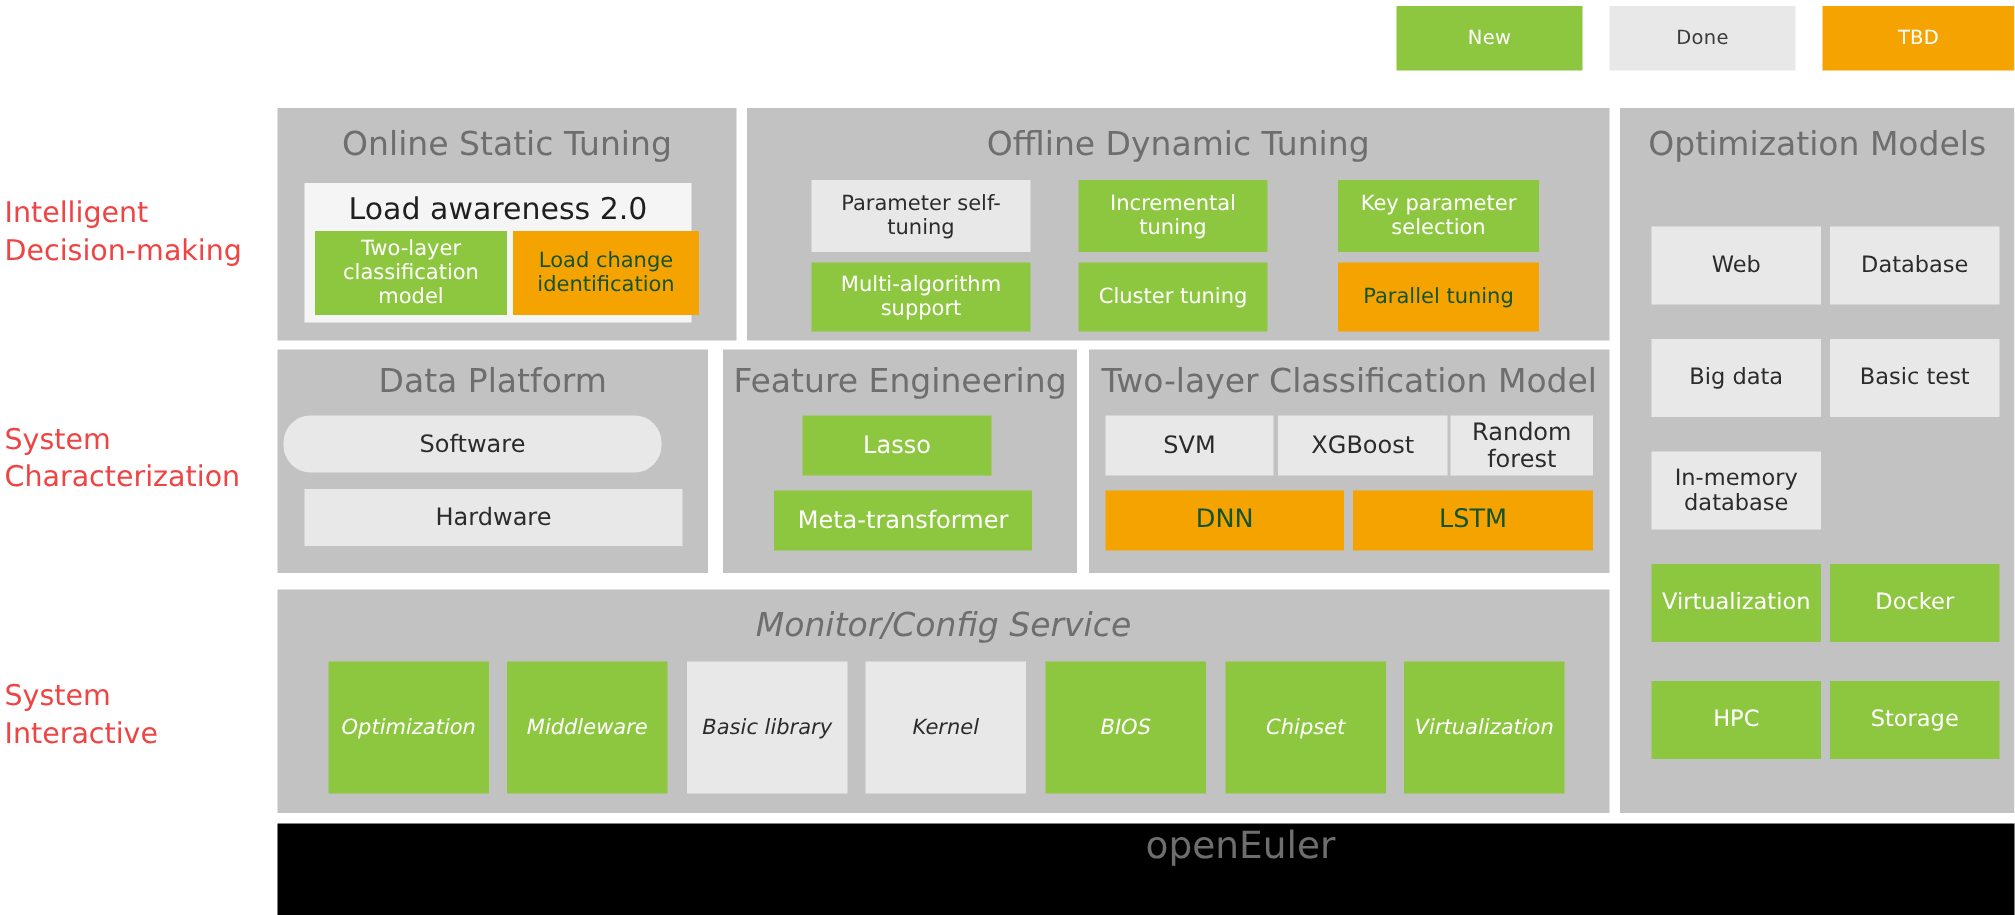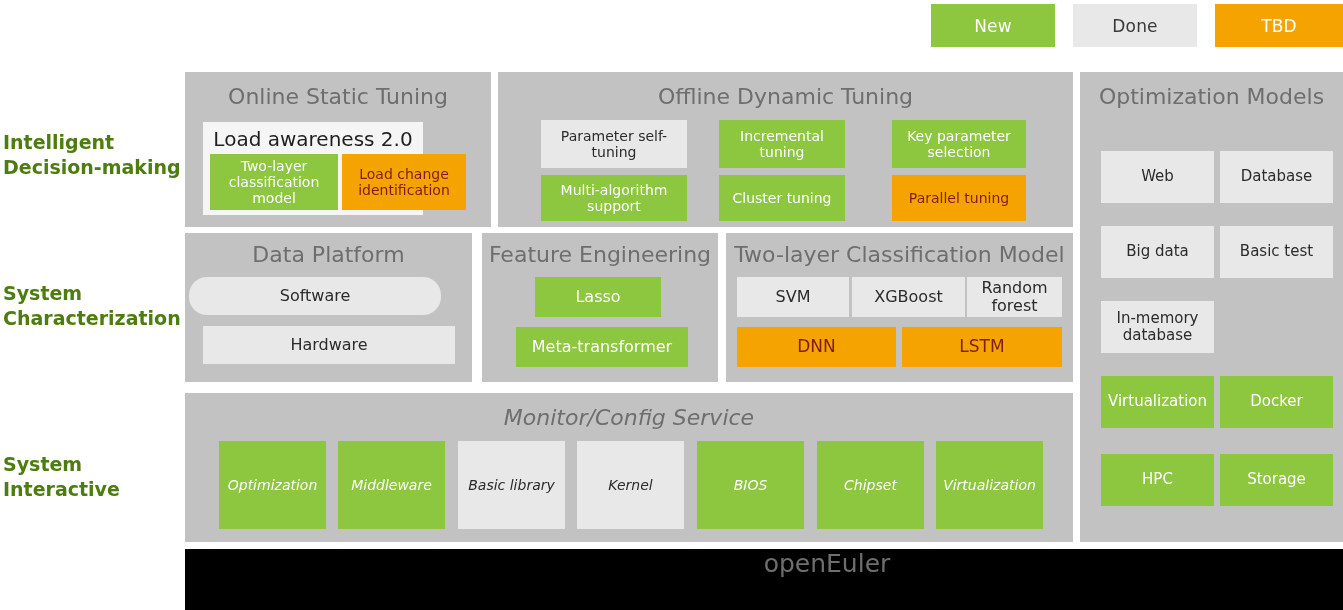--- a/index.html
+++ b/index.html
@@ -6,30 +6,30 @@
   body{
     width:1343px;height:610px;position:relative;overflow:hidden;
     font-family:"DejaVu Sans","Liberation Sans",sans-serif;
     -webkit-font-smoothing:antialiased;
   }
 
   
   .legend-item{
     position:absolute;top:4px;height:43px;
     display:flex;align-items:center;justify-content:center;
-    font-size:17px;letter-spacing:.2px;
+    font-size:13px;letter-spacing:.2px;
   }
   .lg-new{left:931px;width:124px;background:#8DC63F;color:#ffffff;}
   .lg-done{left:1073px;width:124px;background:#E8E8E8;color:#3a3a3a;}
   .lg-tbd{left:1215px;width:128px;background:#F5A300;color:#ffffff;}
 
   
   .side-label{
     position:absolute;left:3px;width:178px;
-    color:#4d7c0f;font-size:19px;line-height:25px;font-weight:700;
+    color:#ef4444;font-size:19px;line-height:25px;font-weight:400;
   }
   #side-0{top:130px;}
   #side-1{top:281px;}
   #side-2{top:452px;}
 
   
   .panel{
     position:absolute;background:#C2C2C2;box-sizing:border-box;
   }
   .panel-title{
@@ -38,28 +38,29 @@
   }
 
   
   .box{
     position:absolute;box-sizing:border-box;
     display:flex;align-items:center;justify-content:center;
     text-align:center;line-height:1.15;padding:2px 4px;
   }
   .s-new{background:#8DC63F;color:#ffffff;}
   .s-done{background:#E8E8E8;color:#2b2b2b;}
-  .s-tbd{background:#F5A300;color:#7f1d1d;}
+  .s-tbd{background:#F5A300;color:#14532d;}
 
   
   #p-online{left:185px;top:72px;width:306px;height:155px;}
   #p-online .panel-title{margin-top:12px;}
   .card-load{
     position:absolute;left:18px;top:50px;width:220px;height:93px;
     background:#F5F5F5;
+    padding-left:38px;
   }
   .card-load-title{
     position:absolute;left:0;top:5px;width:100%;text-align:center;
     font-size:20px;color:#1f1f1f;
   }
 
   
   #p-offline{left:498px;top:72px;width:575px;height:155px;}
   #p-offline .panel-title{margin-top:12px;}
 

